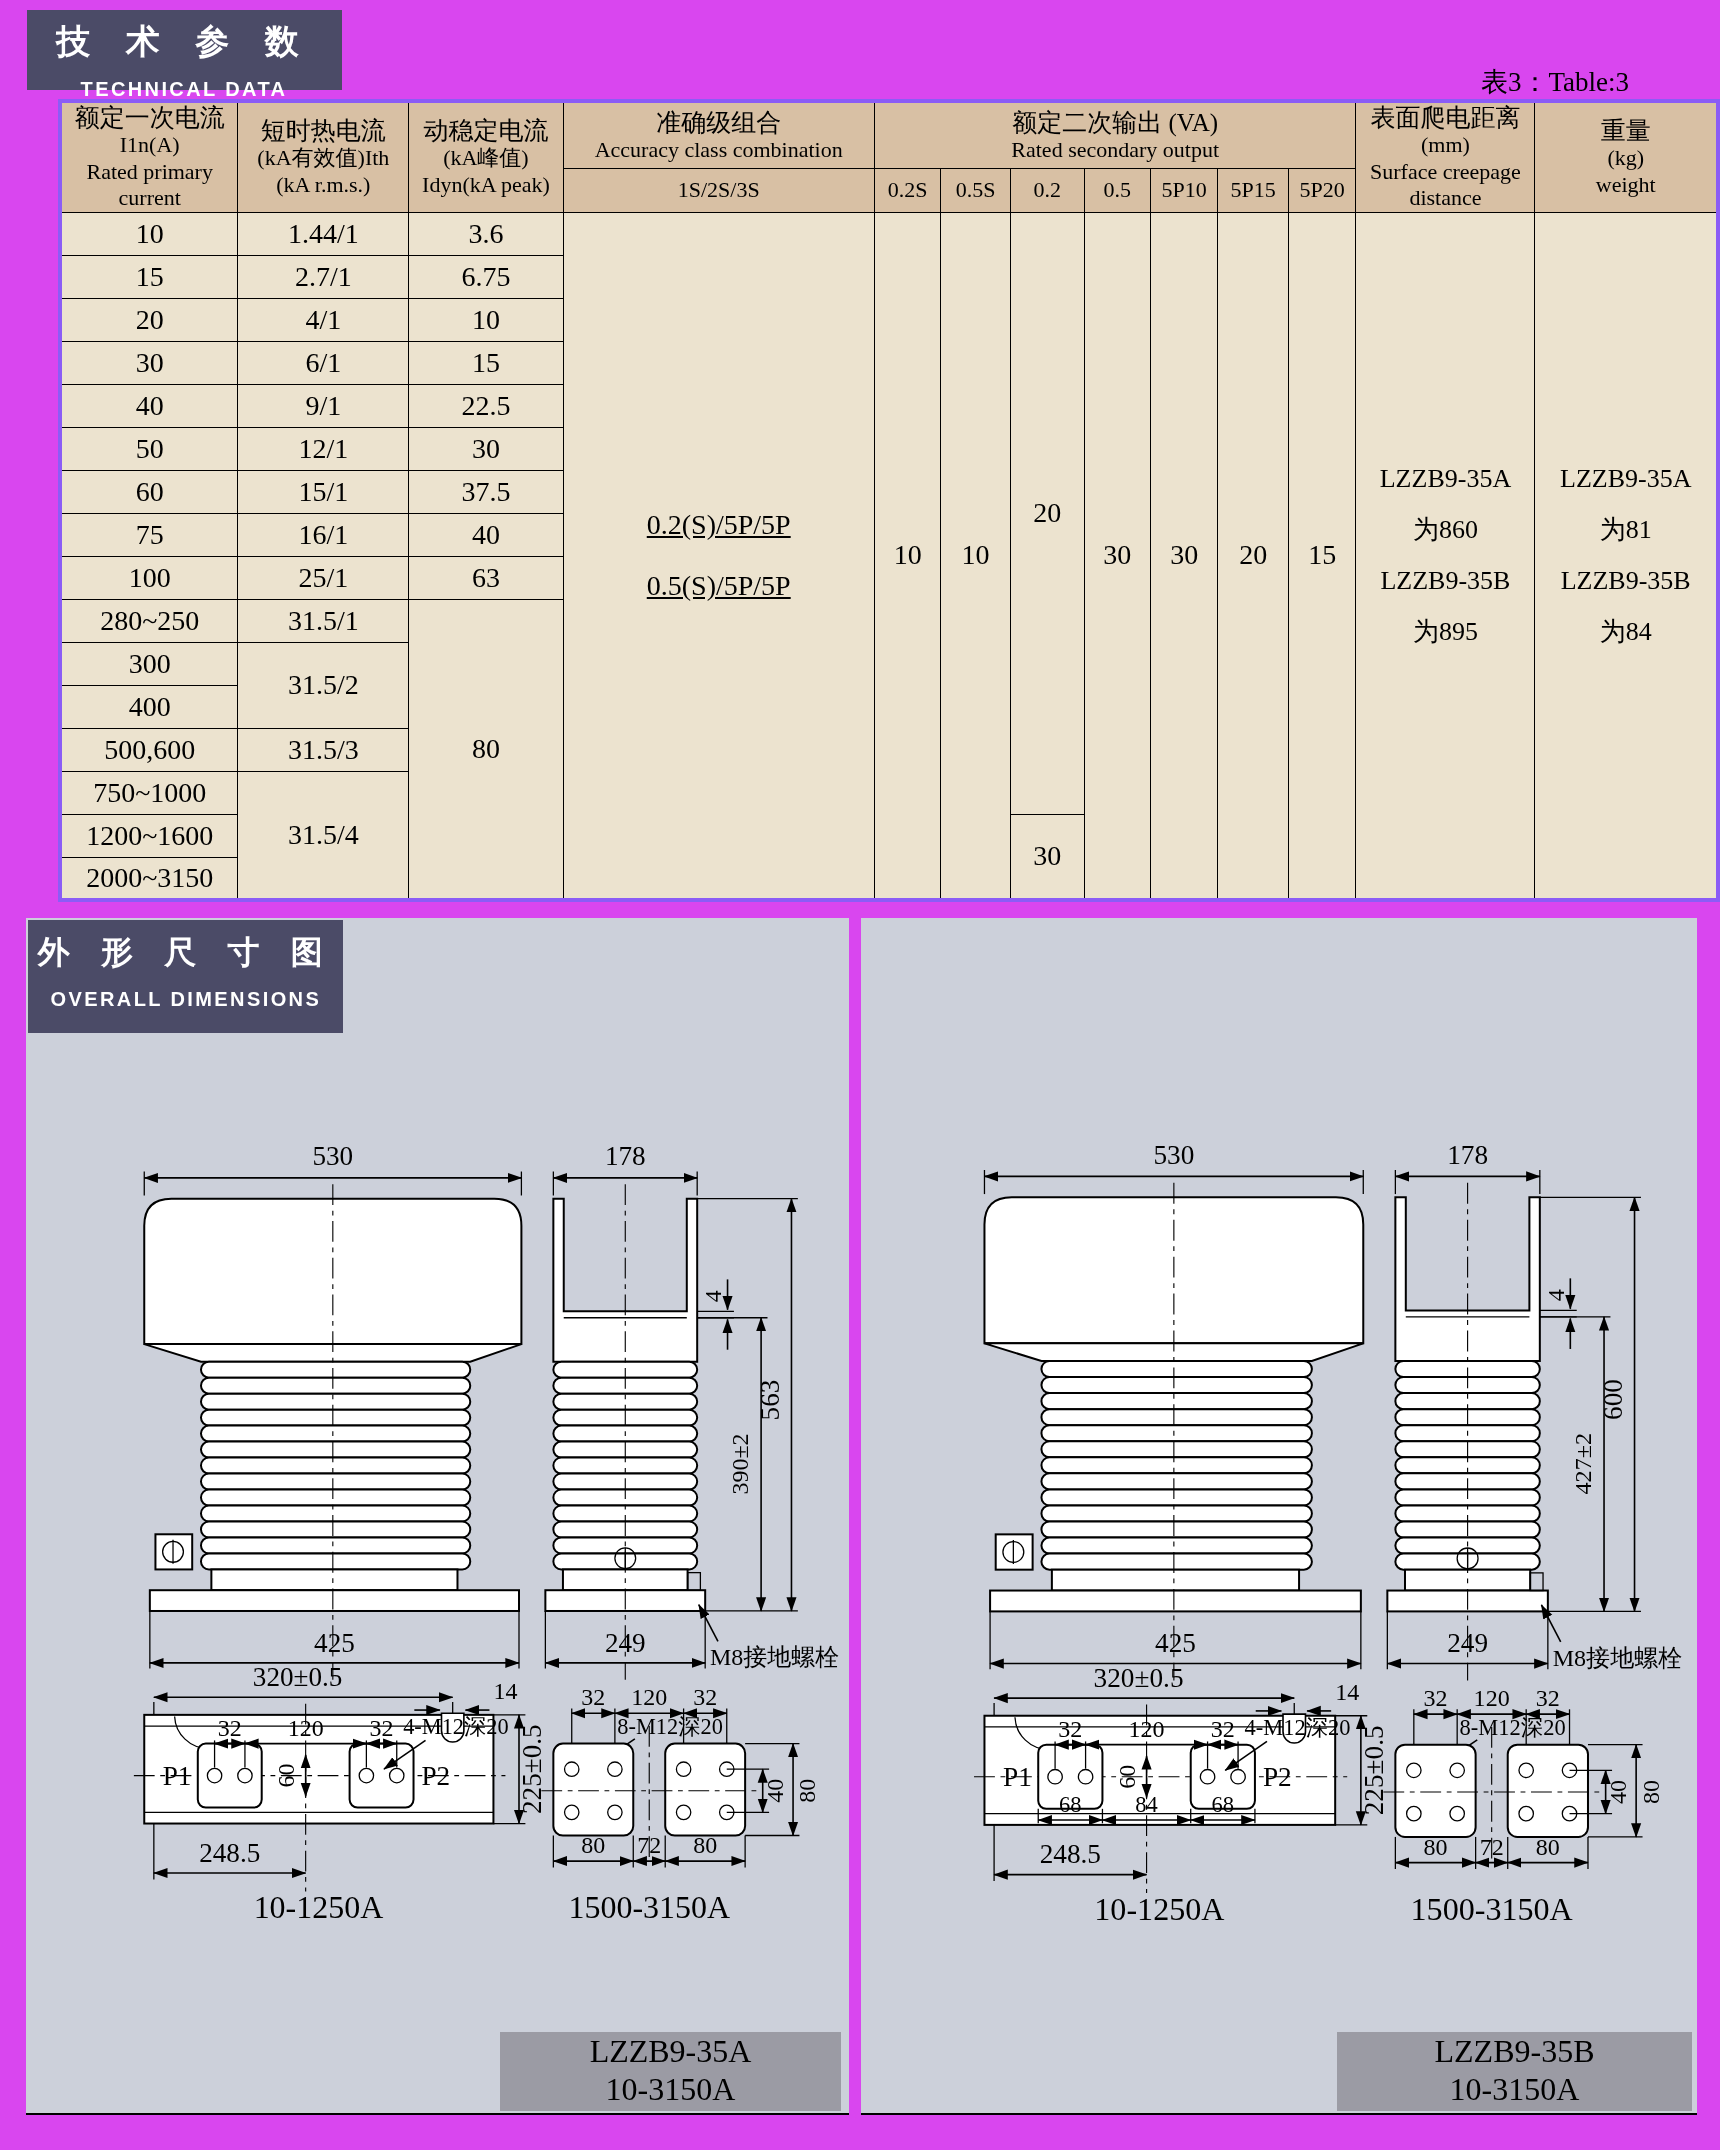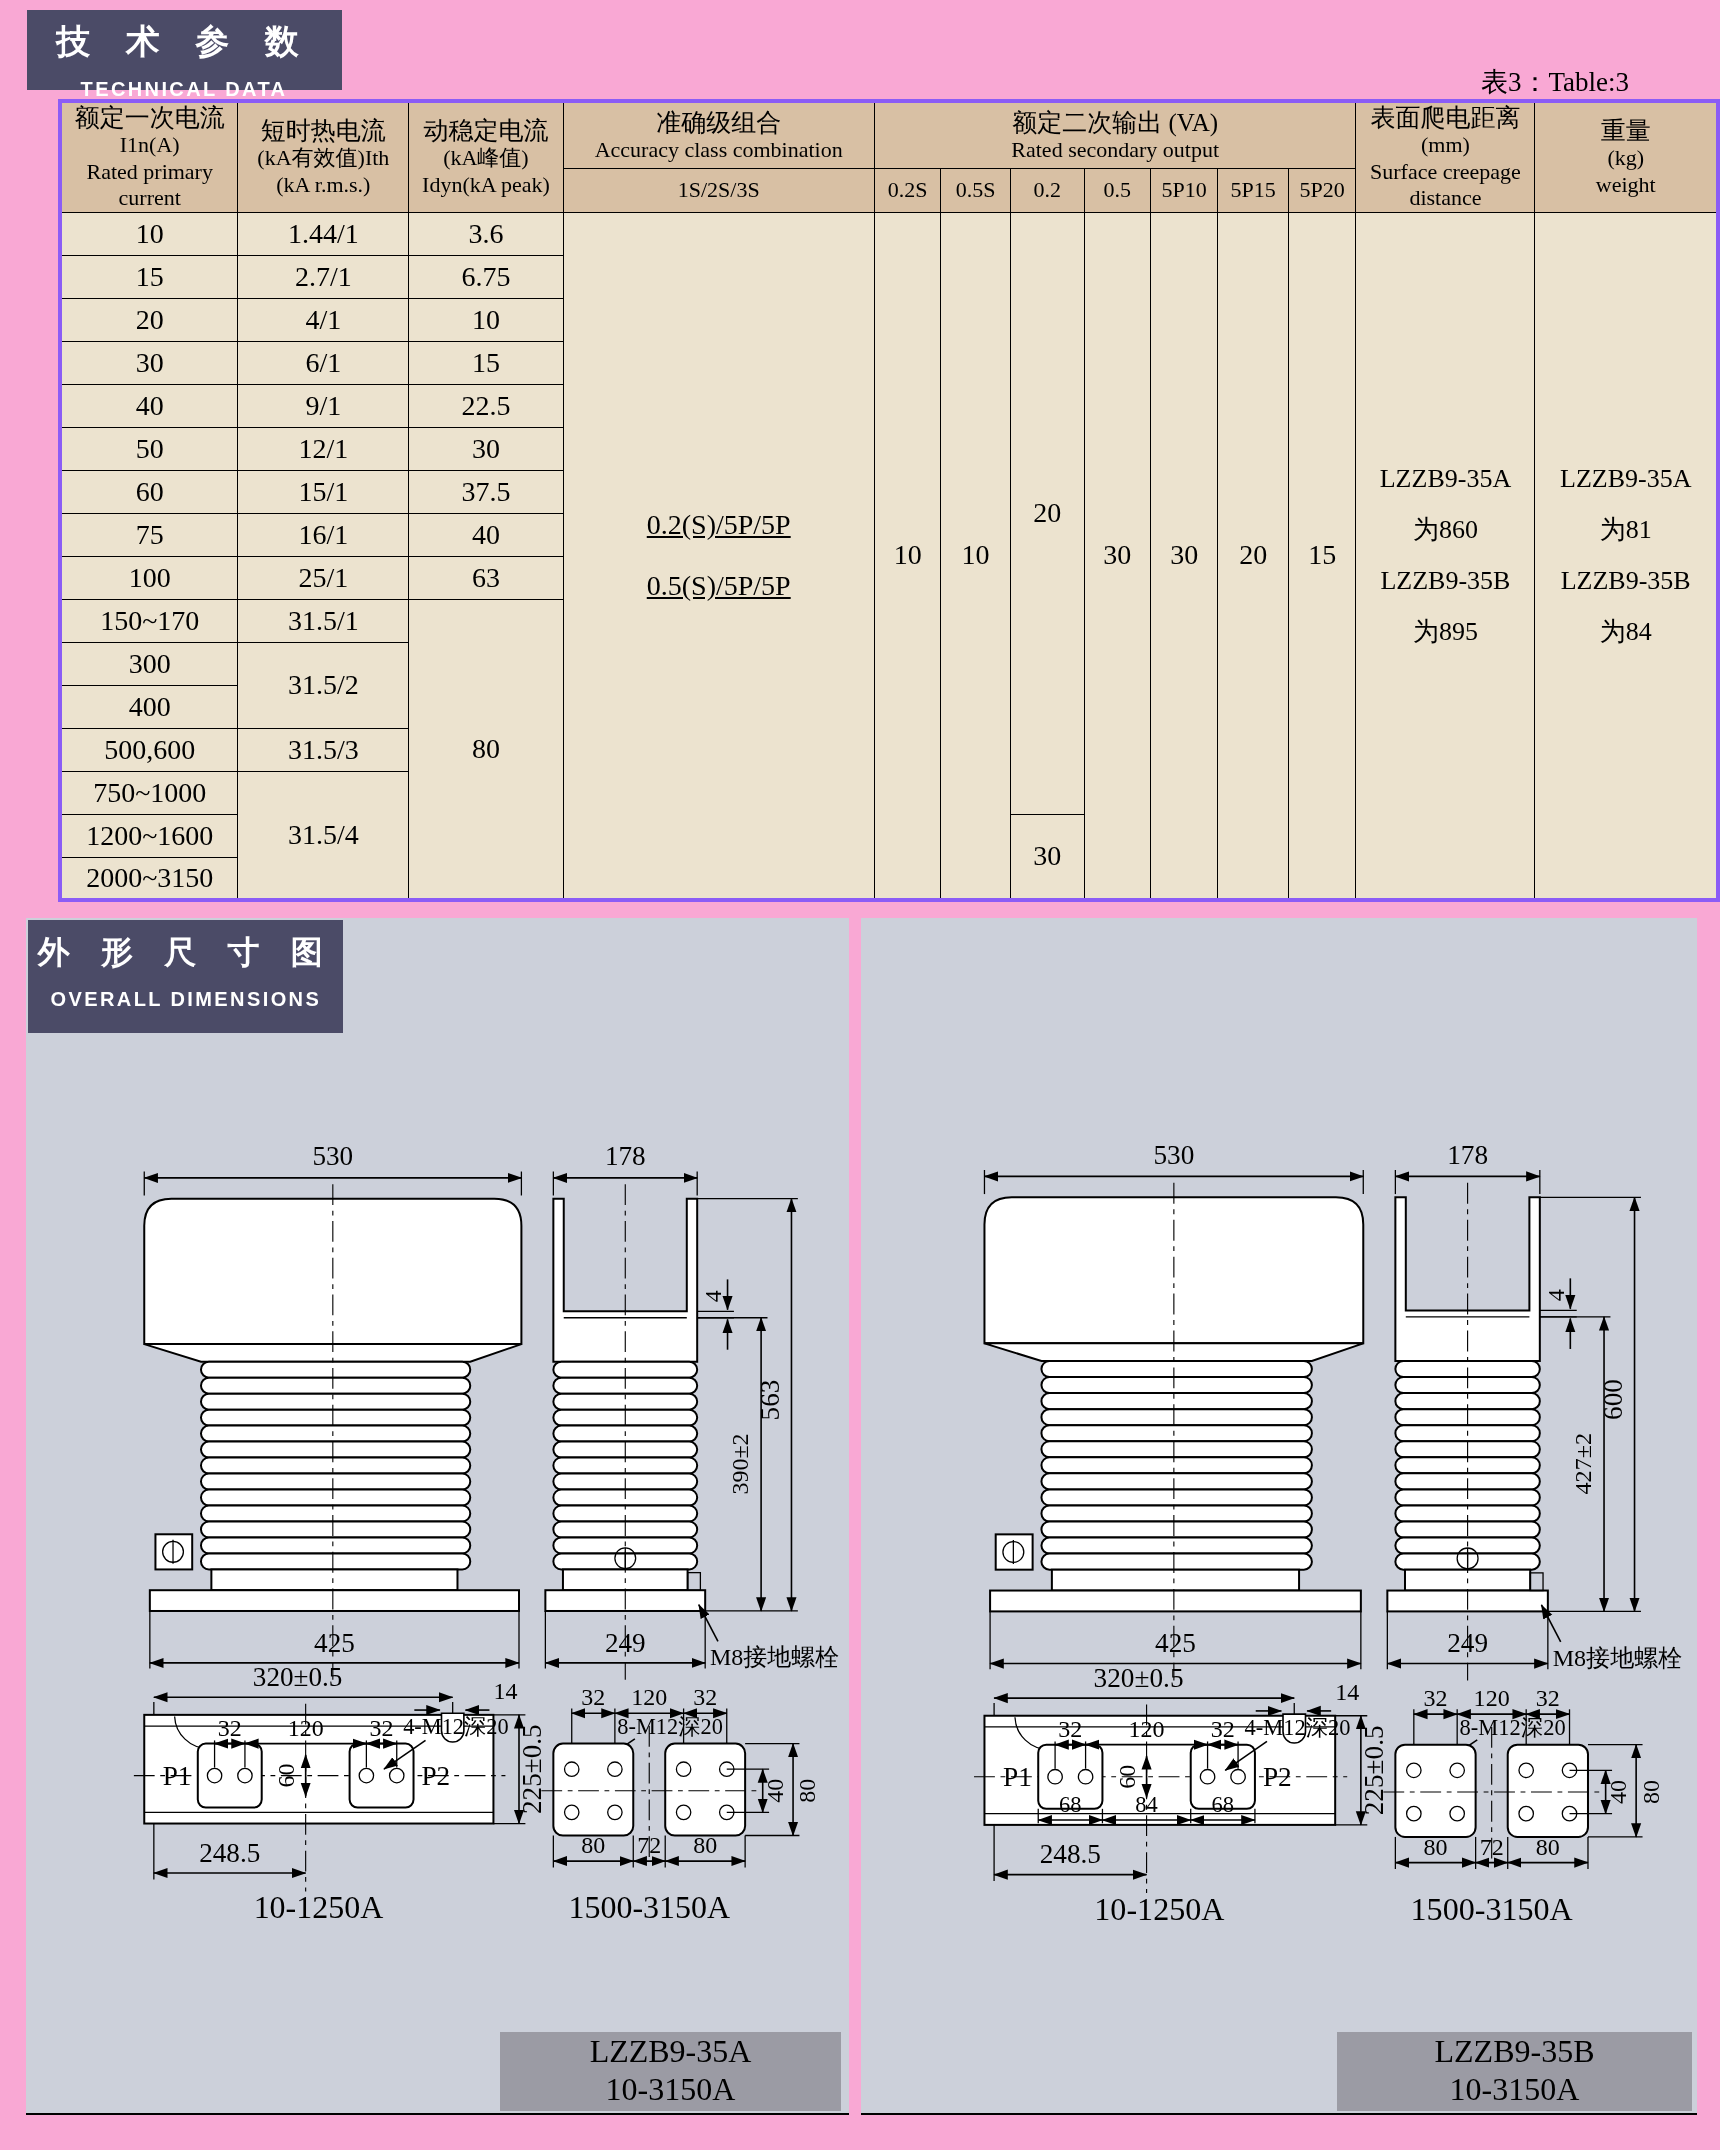--- a/index.html
+++ b/index.html
@@ -1,16 +1,16 @@
 <!DOCTYPE html>
 <html style="font-size:13px"><head>
 <meta charset="utf-8">
 <style>
   html,body{margin:0;padding:0;background:#fff;}
-  .page{position:relative;width:1720px;height:2151px;background:#f9a8d4;overflow:hidden;
+  .page{position:relative;width:1720px;height:2151px;background:#d946ef;overflow:hidden;
         font-family:"Liberation Serif","DejaVu Serif",serif;color:#000;}
   
   .badge{position:absolute;background:#4b4b67;color:#fff;text-align:center;
          font-family:"Liberation Sans","DejaVu Sans",sans-serif;}
   .badge .cn{font-size:34px;font-weight:bold;letter-spacing:13px;padding-top:9.6px;}
   .badge .en{font-size:20px;font-weight:bold;letter-spacing:2.4px;margin-top:13px;}
   .badge-tech{left:26.5px;top:9.6px;width:315px;height:80px;}
   .badge-dim{left:2.4px;top:1.6px;width:315px;height:113px;}
   .badge-dim .cn{font-size:32px;letter-spacing:11.2px;padding-top:11.2px;}
   .headline{position:absolute;left:321px;font-size:29px;white-space:pre;}
@@ -205,21 +205,21 @@
           <td>75</td>
           <td>16/1</td>
           <td>40</td>
         </tr>
     <tr class="r">
           <td>100</td>
           <td>25/1</td>
           <td>63</td>
         </tr>
     <tr class="r">
-          <td>150~170</td>
+          <td>280~250</td>
           <td>31.5/1</td>
           <td rowspan="7">80</td>
         </tr>
     <tr class="r">
           <td>300</td>
           <td rowspan="2">31.5/2</td>
         </tr>
     <tr class="r">
           <td>400</td>
         </tr>

